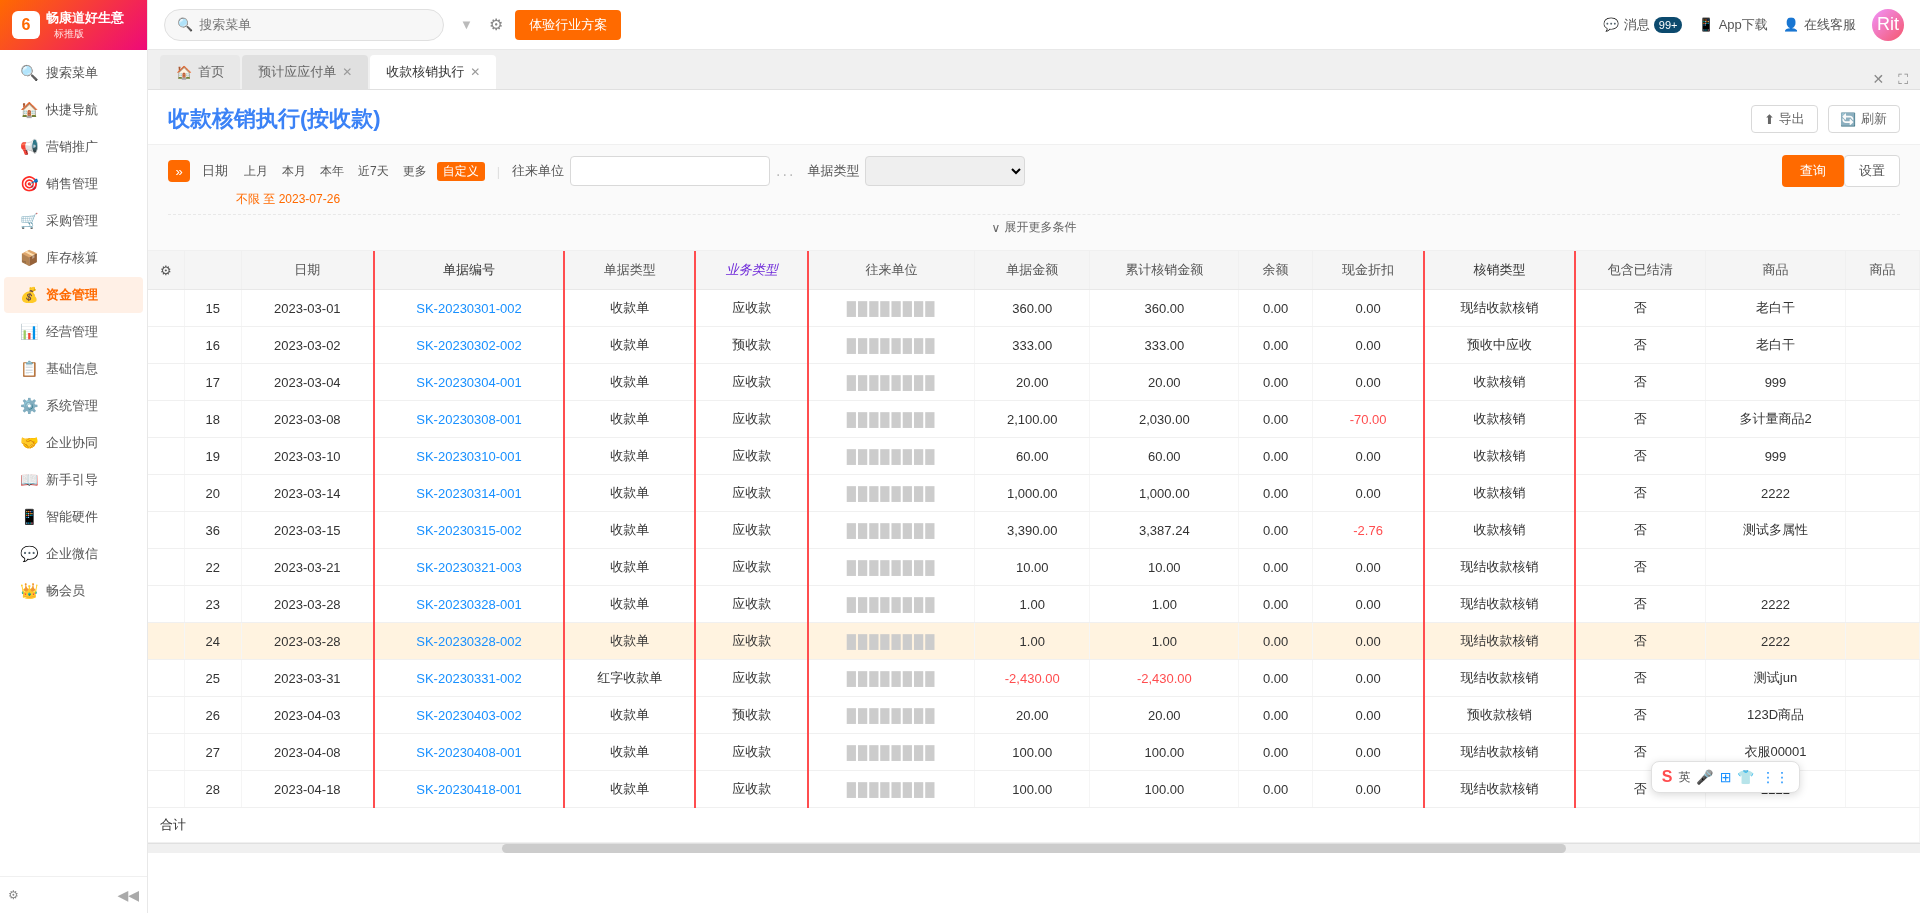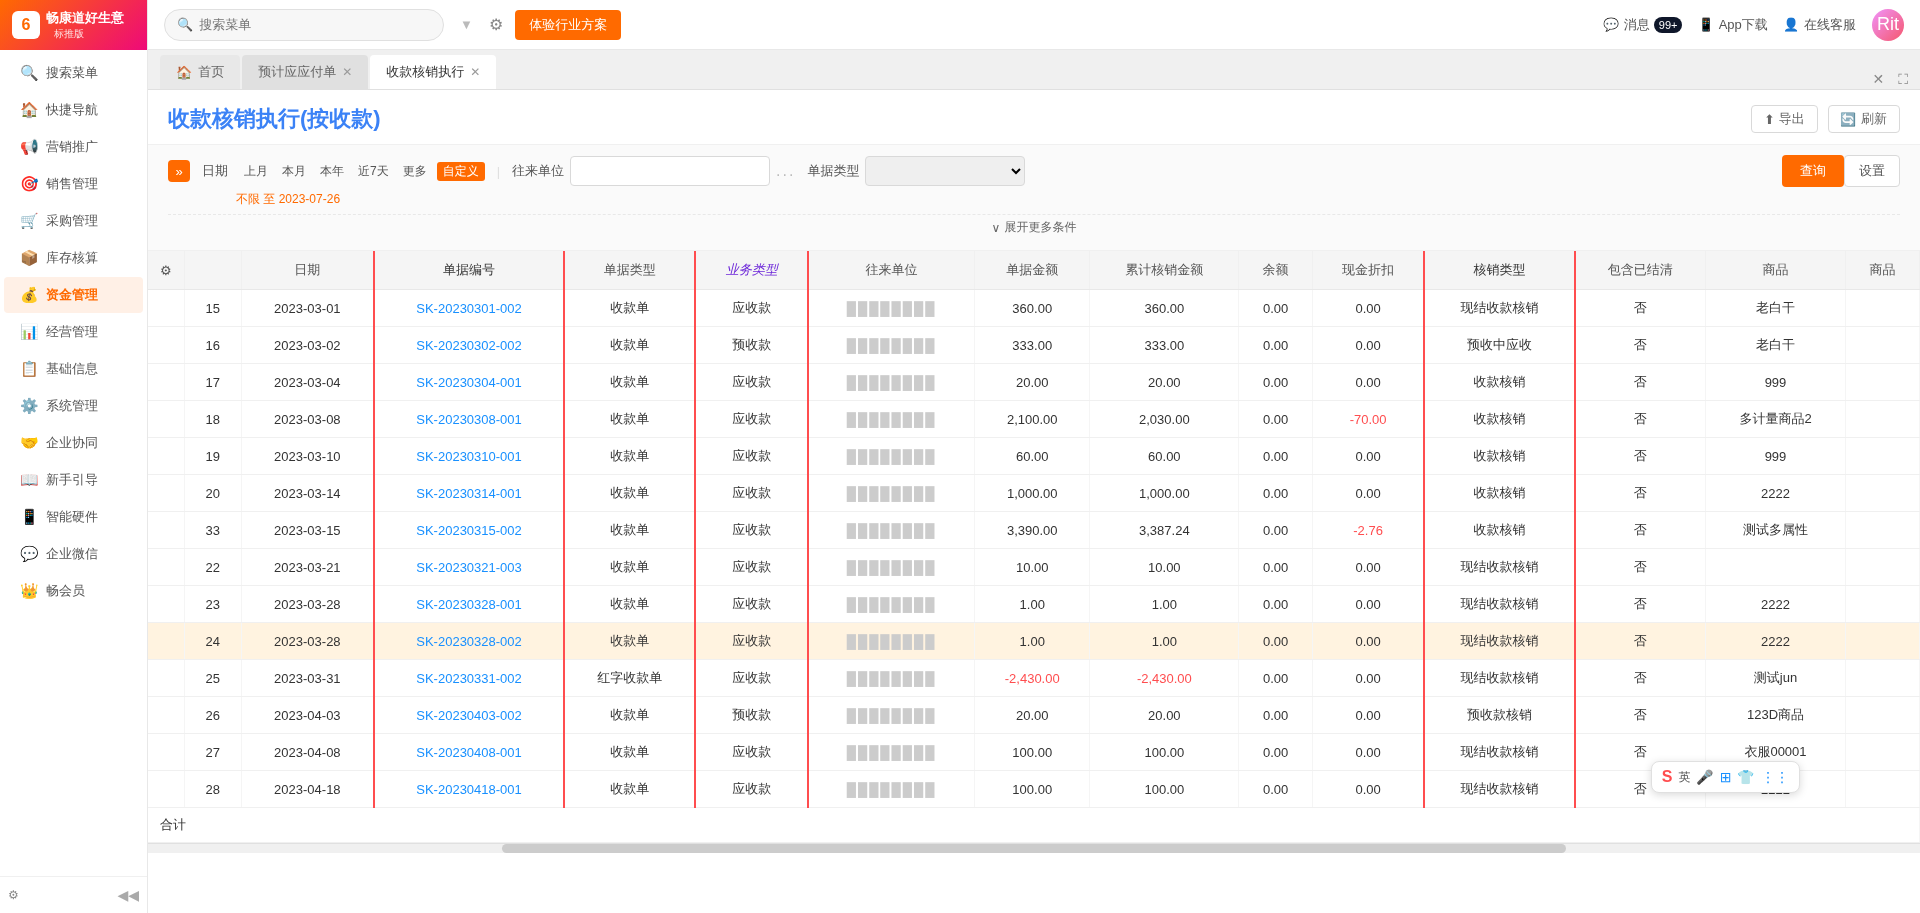--- a/index.html
+++ b/index.html
@@ -83,21 +83,21 @@
       padding: 0 12px;
       gap: 6px;
       background: #f7f7f7;
     }
     .topbar-search input {
       border: none; background: transparent; outline: none; font-size: 13px; color: #999; width: 100%;
     }
     .topbar-actions { margin-left: auto; display: flex; align-items: center; gap: 16px; }
     .topbar-icon-btn { display: flex; align-items: center; gap: 4px; color: #555; font-size: 13px; cursor: pointer; }
     .notification-badge {
-      background: #0f172a; color: #fff; border-radius: 10px;
+      background: #0c4a6e; color: #fff; border-radius: 10px;
       font-size: 11px; padding: 0 5px; min-width: 18px; height: 16px;
       display: inline-flex; align-items: center; justify-content: center;
     }
     .topbar-industry-btn {
       background: #ff6a00; color: #fff; border: none;
       border-radius: 4px; padding: 6px 14px; font-size: 13px; cursor: pointer; text-align: center;
     }
     .topbar-gear { cursor: pointer; color: #888; font-size: 16px; }
     .topbar-avatar {
       width: 32px; height: 32px; border-radius: 50%;
@@ -567,21 +567,21 @@
               <td>1,000.00</td>
               <td>0.00</td>
               <td>0.00</td>
               <td style="border-left: 2px solid rgb(255, 77, 79); border-right: 2px solid rgb(255, 77, 79);">收款核销</td>
               <td>否</td>
               <td>2222</td>
               <td></td>
             </tr>
             <tr>
               <td></td>
-              <td>33</td>
+              <td>36</td>
               <td>2023-03-15</td>
               <td style="border-left: 2px solid rgb(255, 77, 79); border-right: 2px solid rgb(255, 77, 79);"><a class="link-text" href="#">SK-20230315-002</a></td>
               <td>收款单</td>
               <td style="border-left: 2px solid rgb(255, 77, 79); border-right: 2px solid rgb(255, 77, 79);">应收款</td>
               <td><span style="color:#ccc; letter-spacing:2px;">████████</span></td>
               <td>3,390.00</td>
               <td>3,387.24</td>
               <td>0.00</td>
               <td style="color: rgb(255, 77, 79);">-2.76</td>
               <td style="border-left: 2px solid rgb(255, 77, 79); border-right: 2px solid rgb(255, 77, 79);">收款核销</td>

